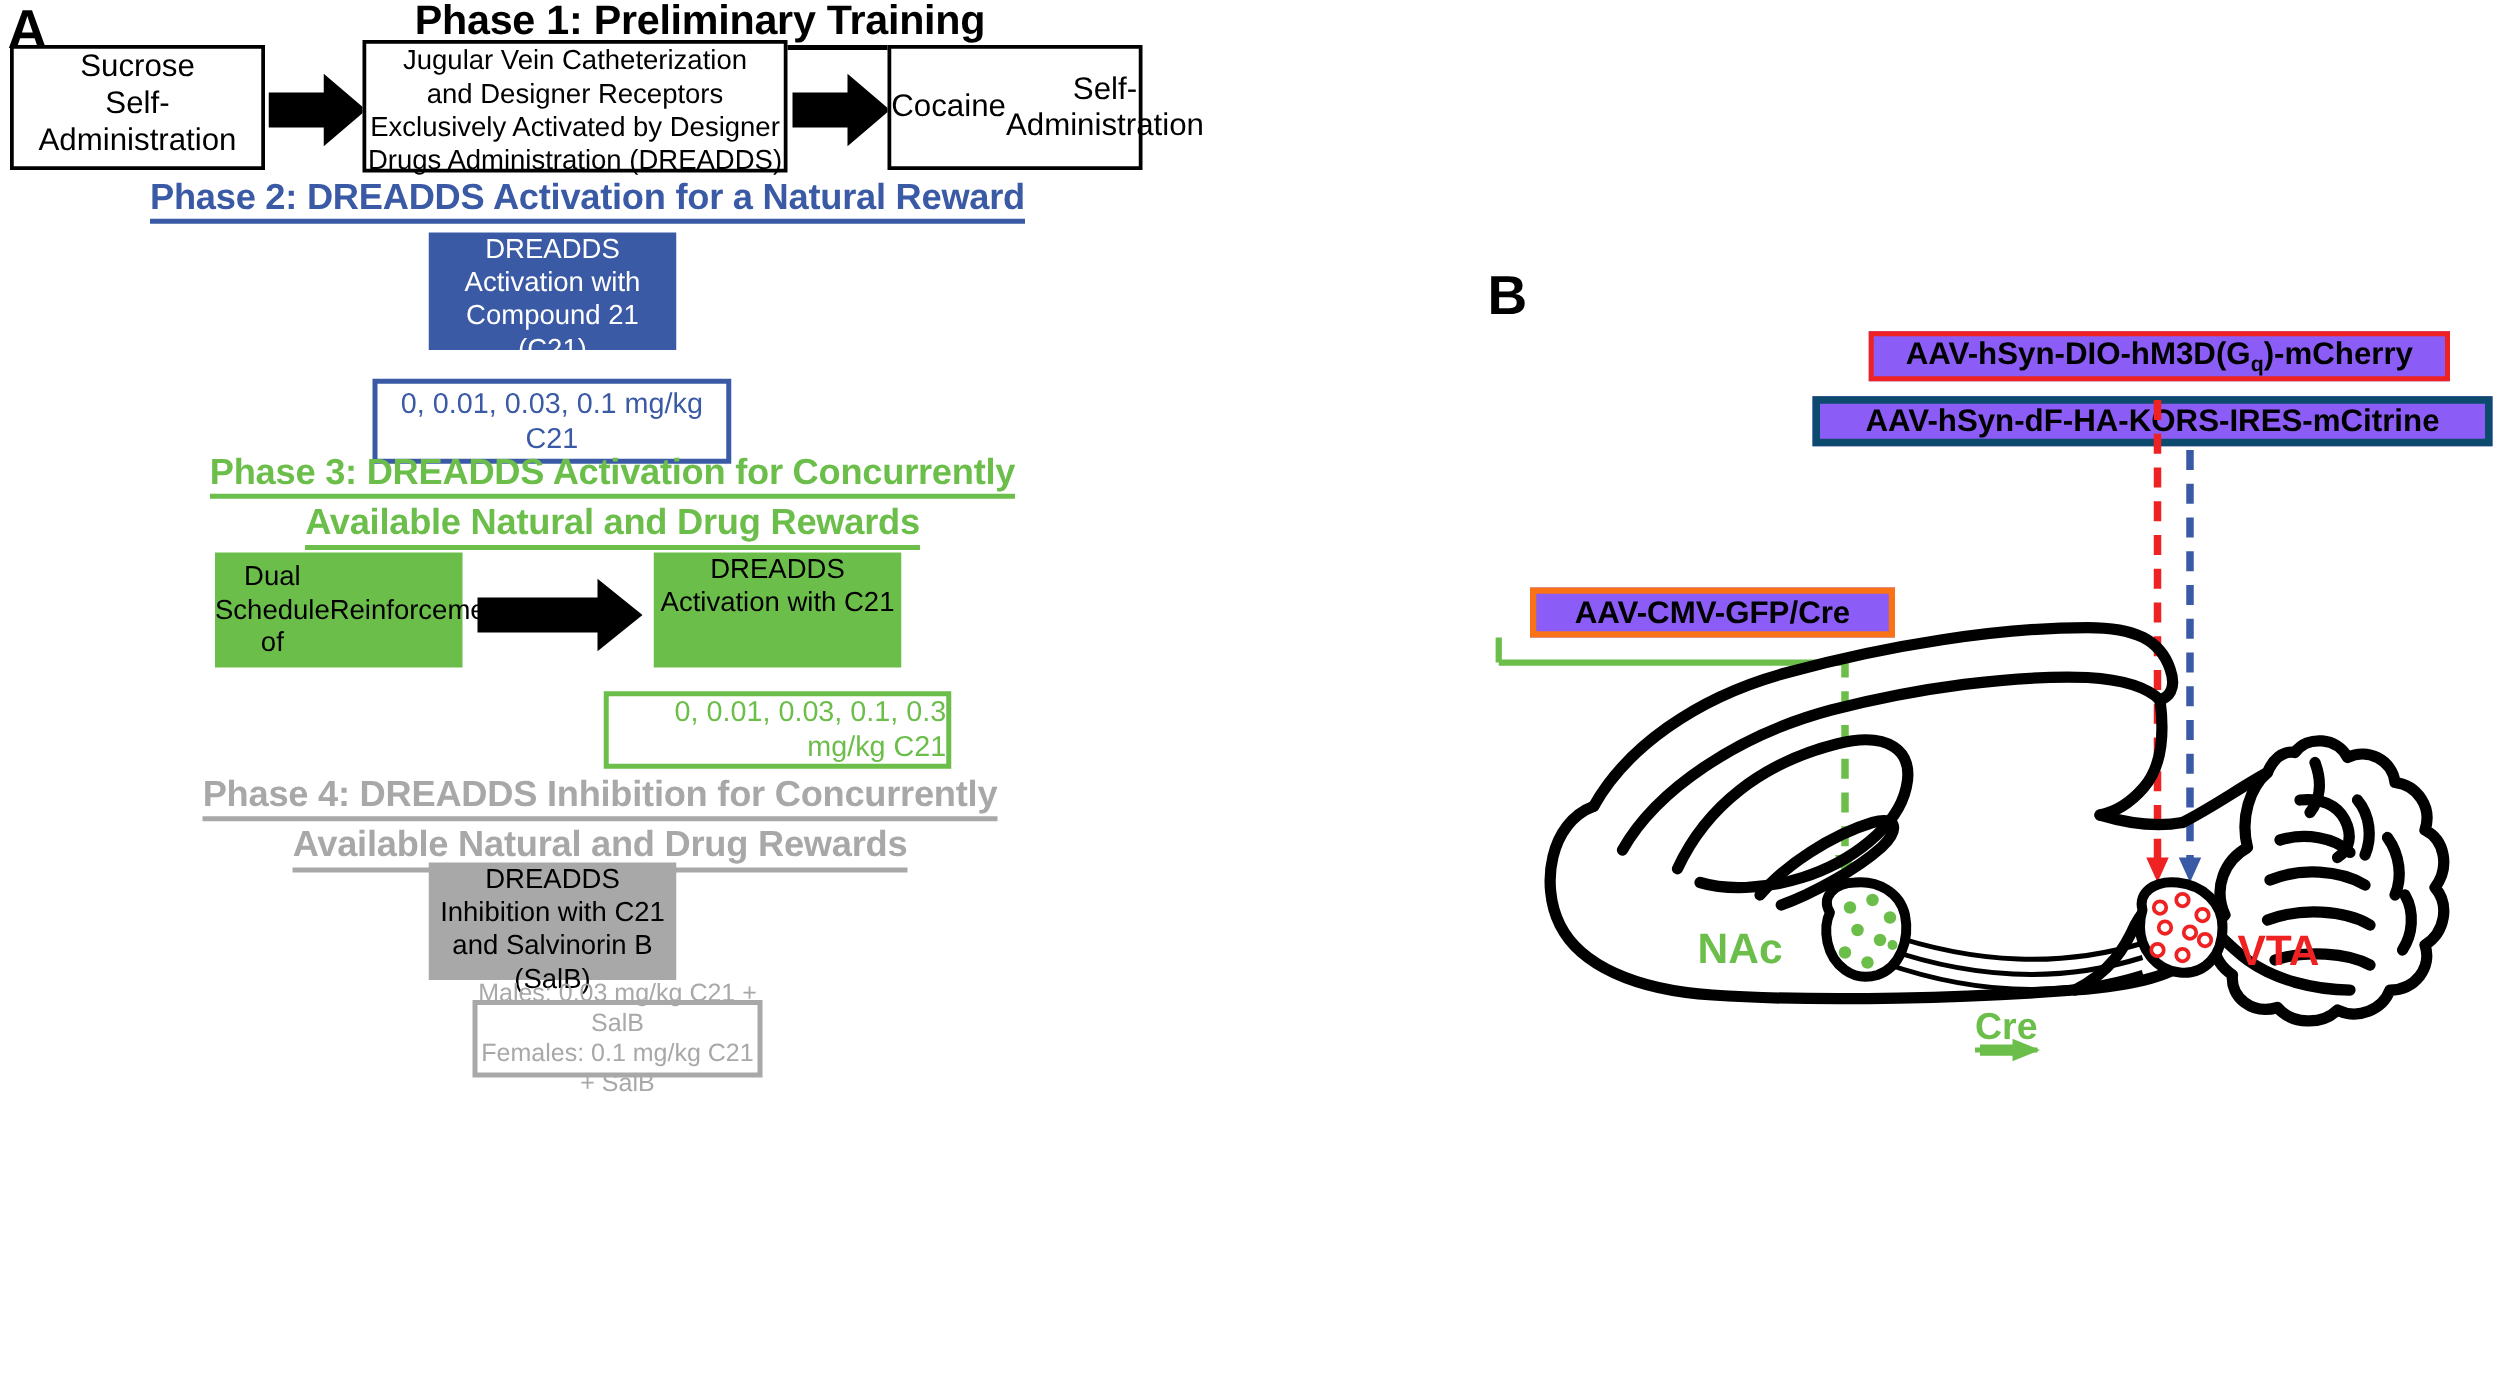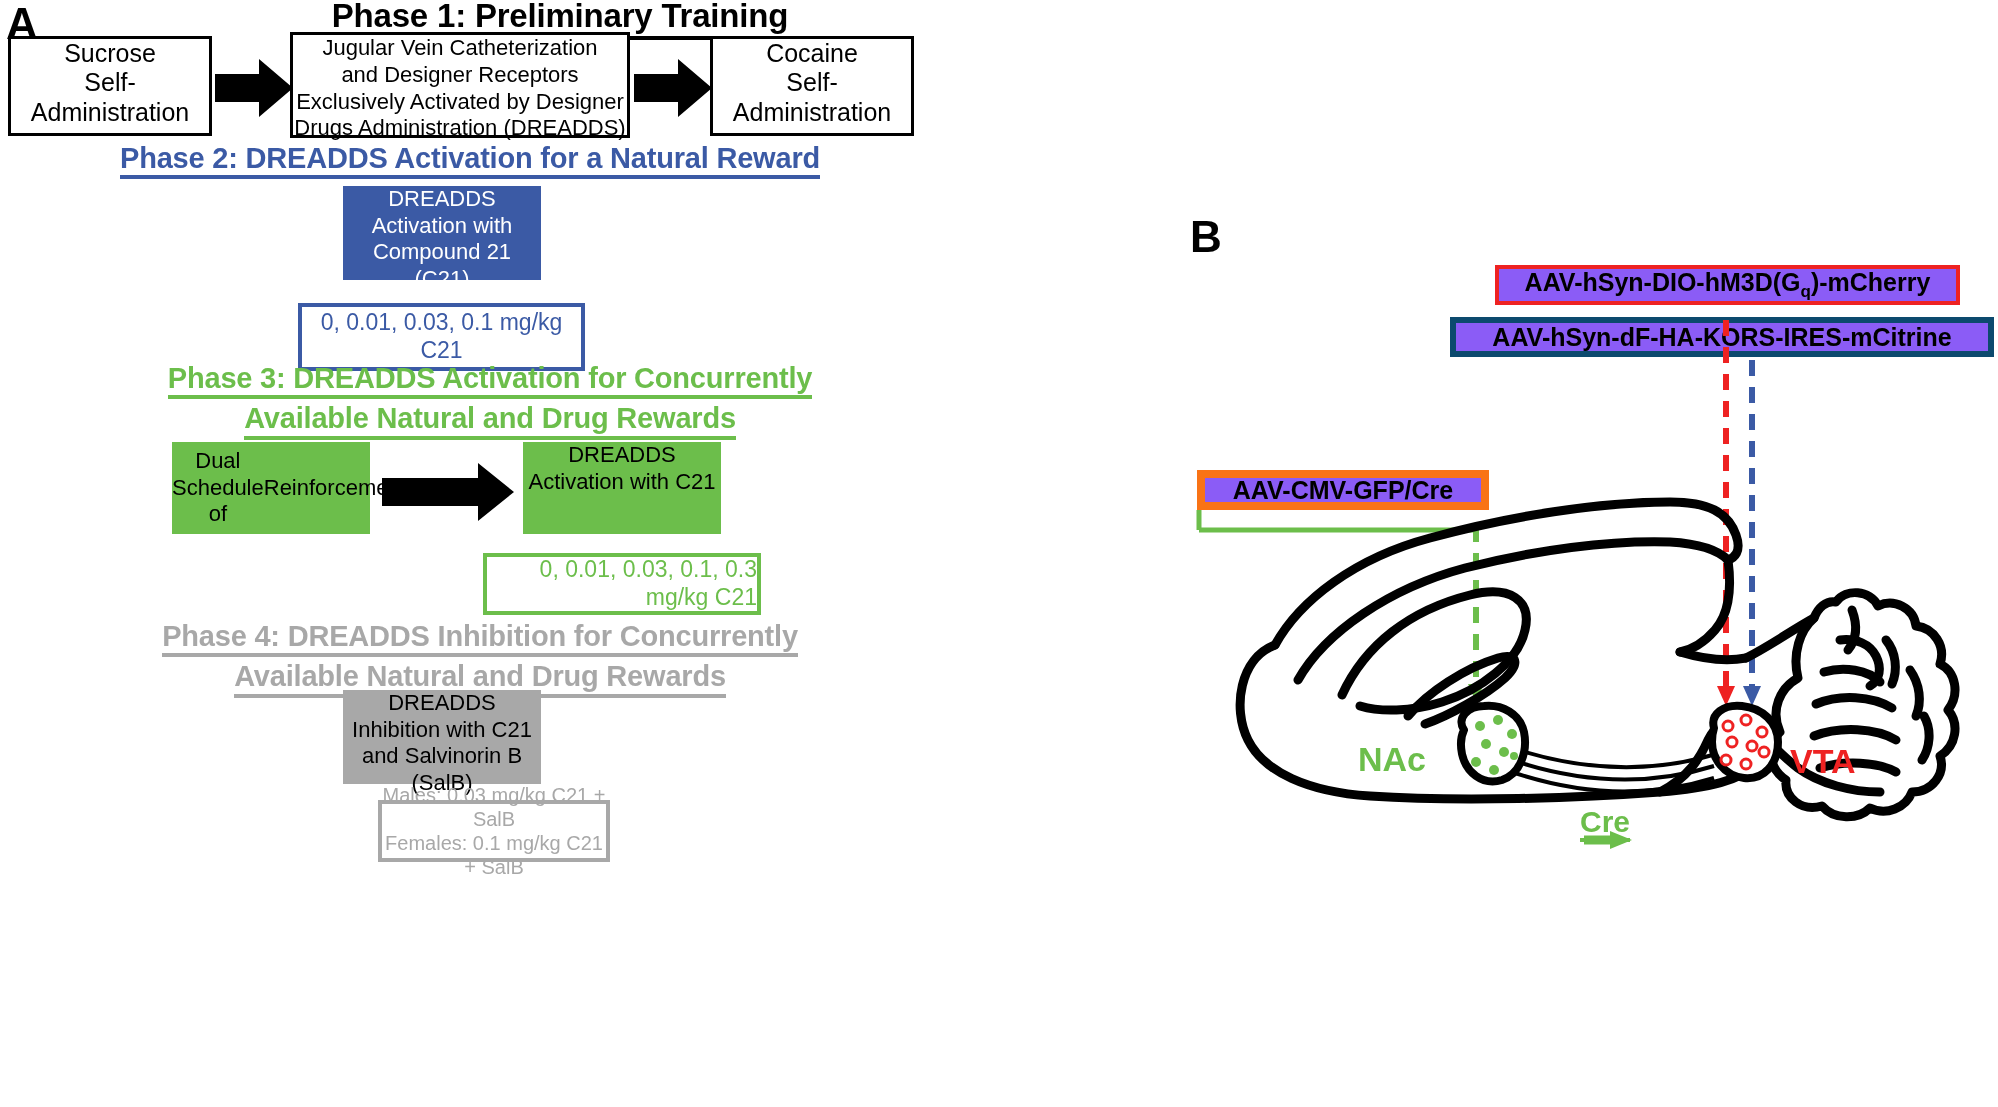--- a/index.html
+++ b/index.html
@@ -68,21 +68,21 @@
     display: flex;
     align-items: center;
     justify-content: center;
     font-weight: bold;
     color: #000;
     text-align: center;
     white-space: nowrap;
   }
   .vb-red   { border: 4px solid #ee2222; }
   .vb-blue  { border: 6px solid #0c4a6e; }
-  .vb-green { border: 8px solid #f97316; }
+  .vb-green { border: 5px solid #f97316; margin-left: 27px; }
 
   
   .region-label { font-weight: bold; font-size: 34px; }
   .lbl-green { color: #6cbe4b; }
   .lbl-red   { color: #ee2222; }
   .cre-label { font-weight: bold; font-size: 30px; color:#6cbe4b; border-bottom: 4px solid #6cbe4b; line-height:1.05;}
 
   svg { display: block; overflow: visible; }
 </style>
 </head>
@@ -107,21 +107,21 @@
   <span>Jugular Vein Catheterization</span>
   <span>and Designer Receptors</span>
   <span>Exclusively Activated by Designer</span>
   <span>Drugs Administration (DREADDS)</span>
 </div>
 
 <svg class="abs" style="left:634px; top:57px;" width="78" height="62" viewBox="0 0 78 62">
   <polygon points="0,17 44,17 44,2 78,31 44,60 44,45 0,45" fill="#000"></polygon>
 </svg>
 
-<div class="abs box box-outline-black" style="left:710px; top:36px; width:204px; height:100px; font-size:25px; flex-direction:column;">
+<div class="abs box box-outline-black" style="left:710px; top:36px; width:204px; height:100px; font-size:25px; ">
   <span>Cocaine</span>
   <span>Self-Administration</span>
 </div>
 
 <div class="abs phase-head" style="left:50px; top:142px; width:840px; font-size:29px; color:#3b5aa5;">
   <span class="ul">Phase 2: DREADDS Activation for a Natural Reward</span>
 </div>
 
 <div class="abs box fill-blue" style="left:343px; top:186px; width:198px; height:94px; font-size:22px; flex-direction:column; line-height:1.21;">
   <span>DREADDS</span>

